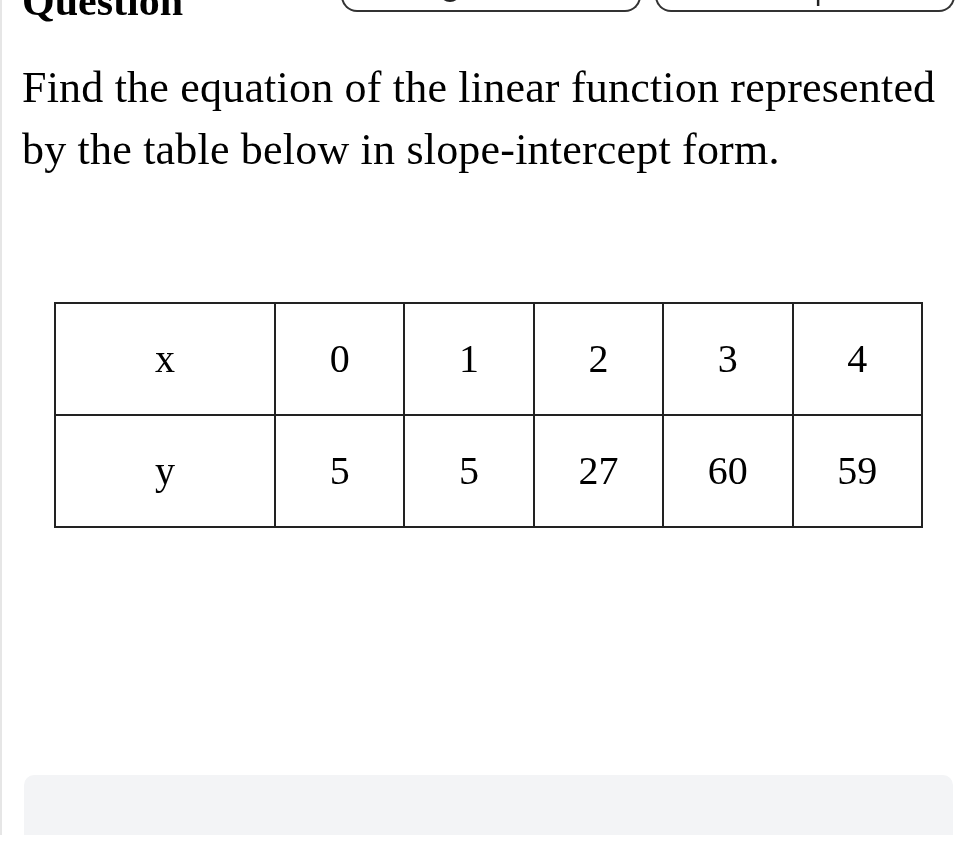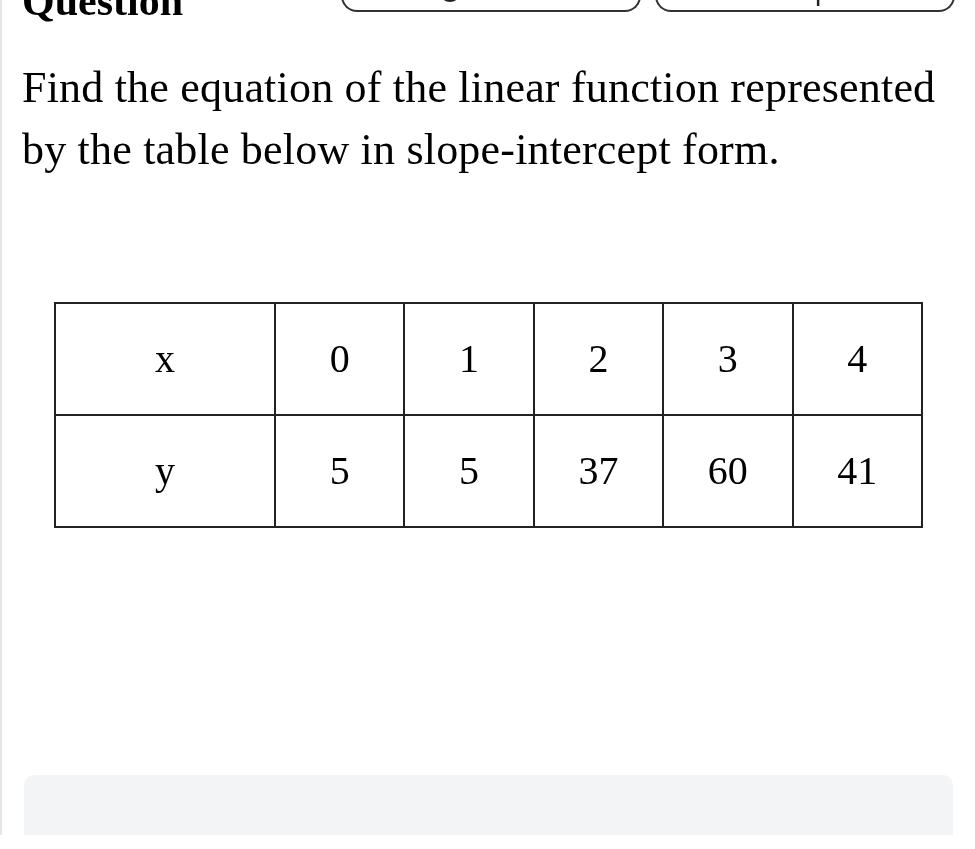--- a/index.html
+++ b/index.html
@@ -132,23 +132,23 @@
         <td>0</td>
         <td>1</td>
         <td>2</td>
         <td>3</td>
         <td>4</td>
       </tr>
       <tr>
         <td>y</td>
         <td>5</td>
         <td>5</td>
-        <td>37</td>
+        <td>27</td>
         <td>60</td>
-        <td>41</td>
+        <td>59</td>
       </tr>
     </tbody>
       </table>
   </div>
 
   <div class="answer-box"></div>
 
 </div>
 
 </body></html>

